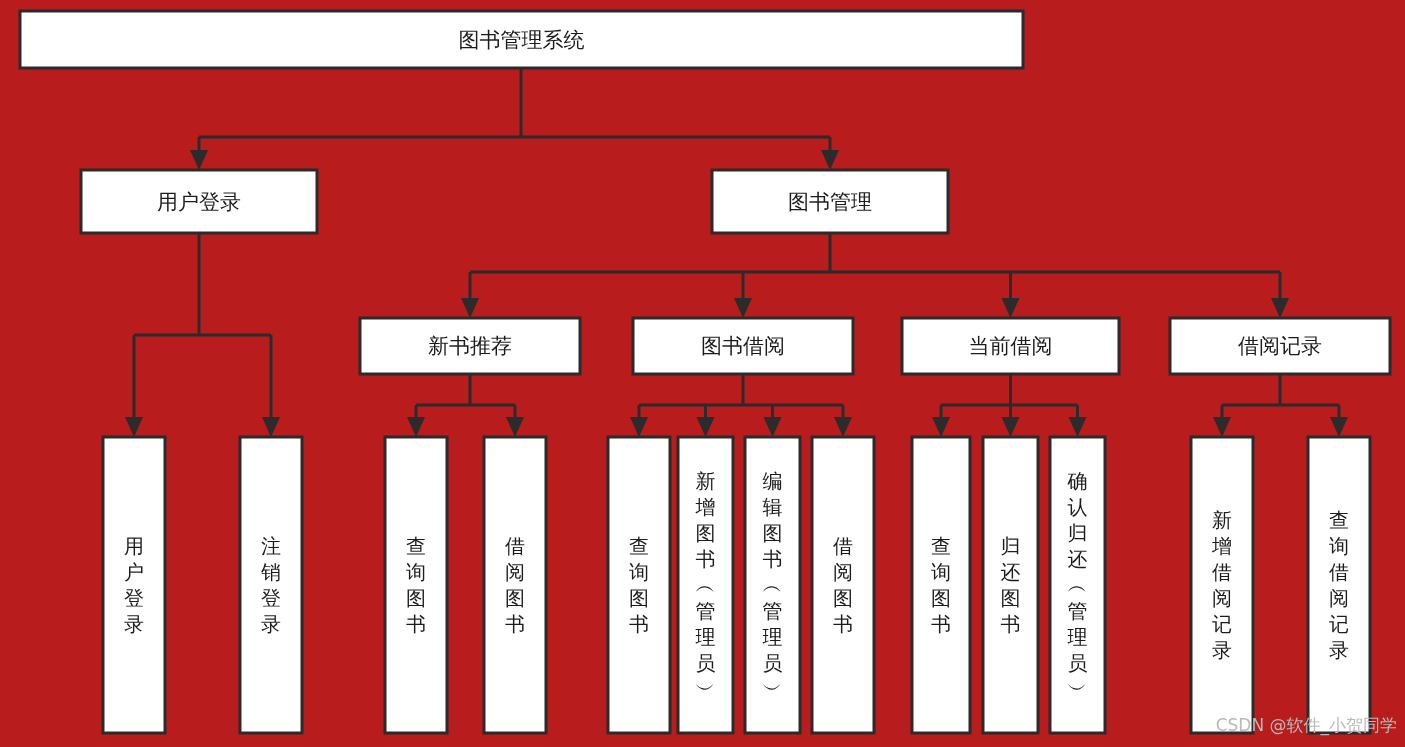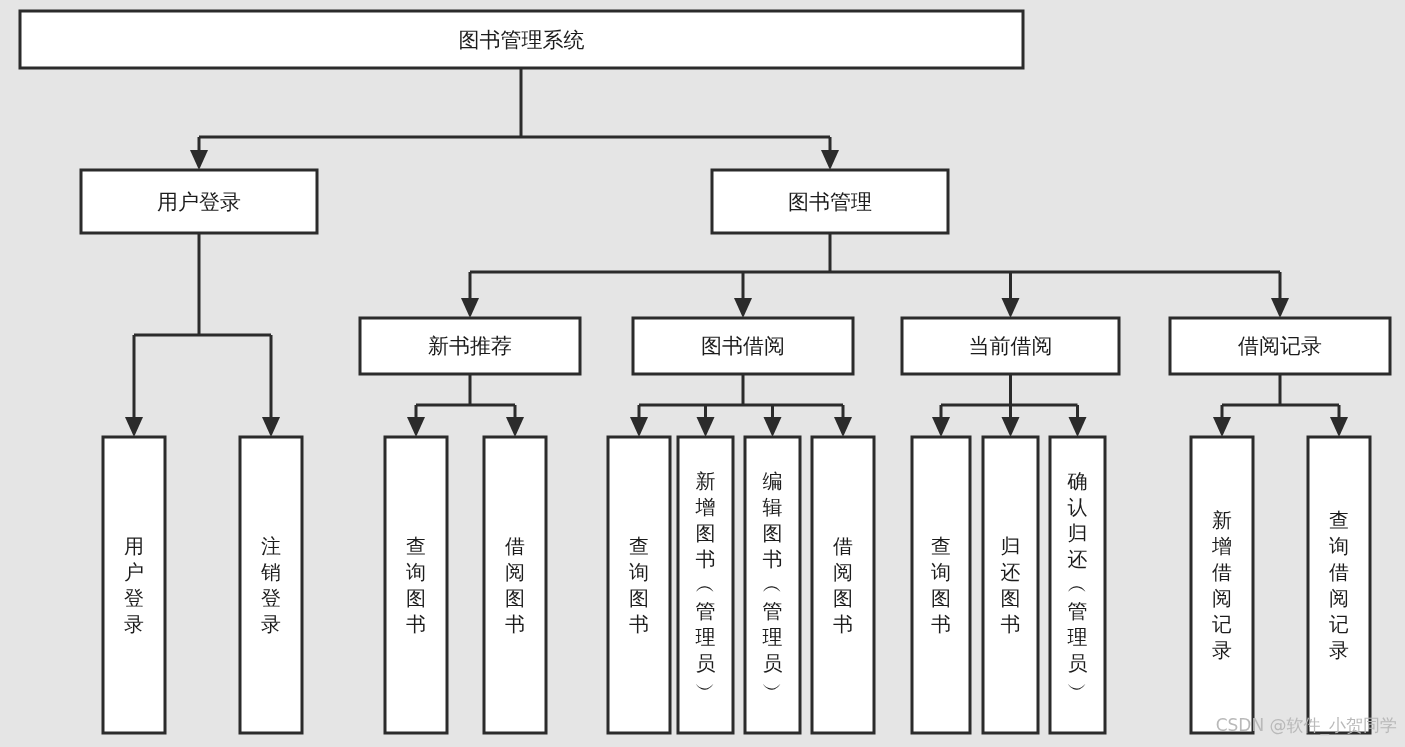--- a/index.html
+++ b/index.html
@@ -12,21 +12,21 @@
     width: 1405px;
     height: 747px;
     font-family: "DejaVu Sans", "Liberation Sans", sans-serif;
     overflow: hidden;
     position: relative;
   }
   #diagram-root {
     position: relative;
     width: 1405px;
     height: 747px;
-    background: #e5e5e5;
+    background: #b91c1c;
   }
   svg.diagram-canvas {
     position: absolute;
     left: 0;
     top: 0;
     width: 1405px;
     height: 747px;
     display: block;
   }
   .node-box {

